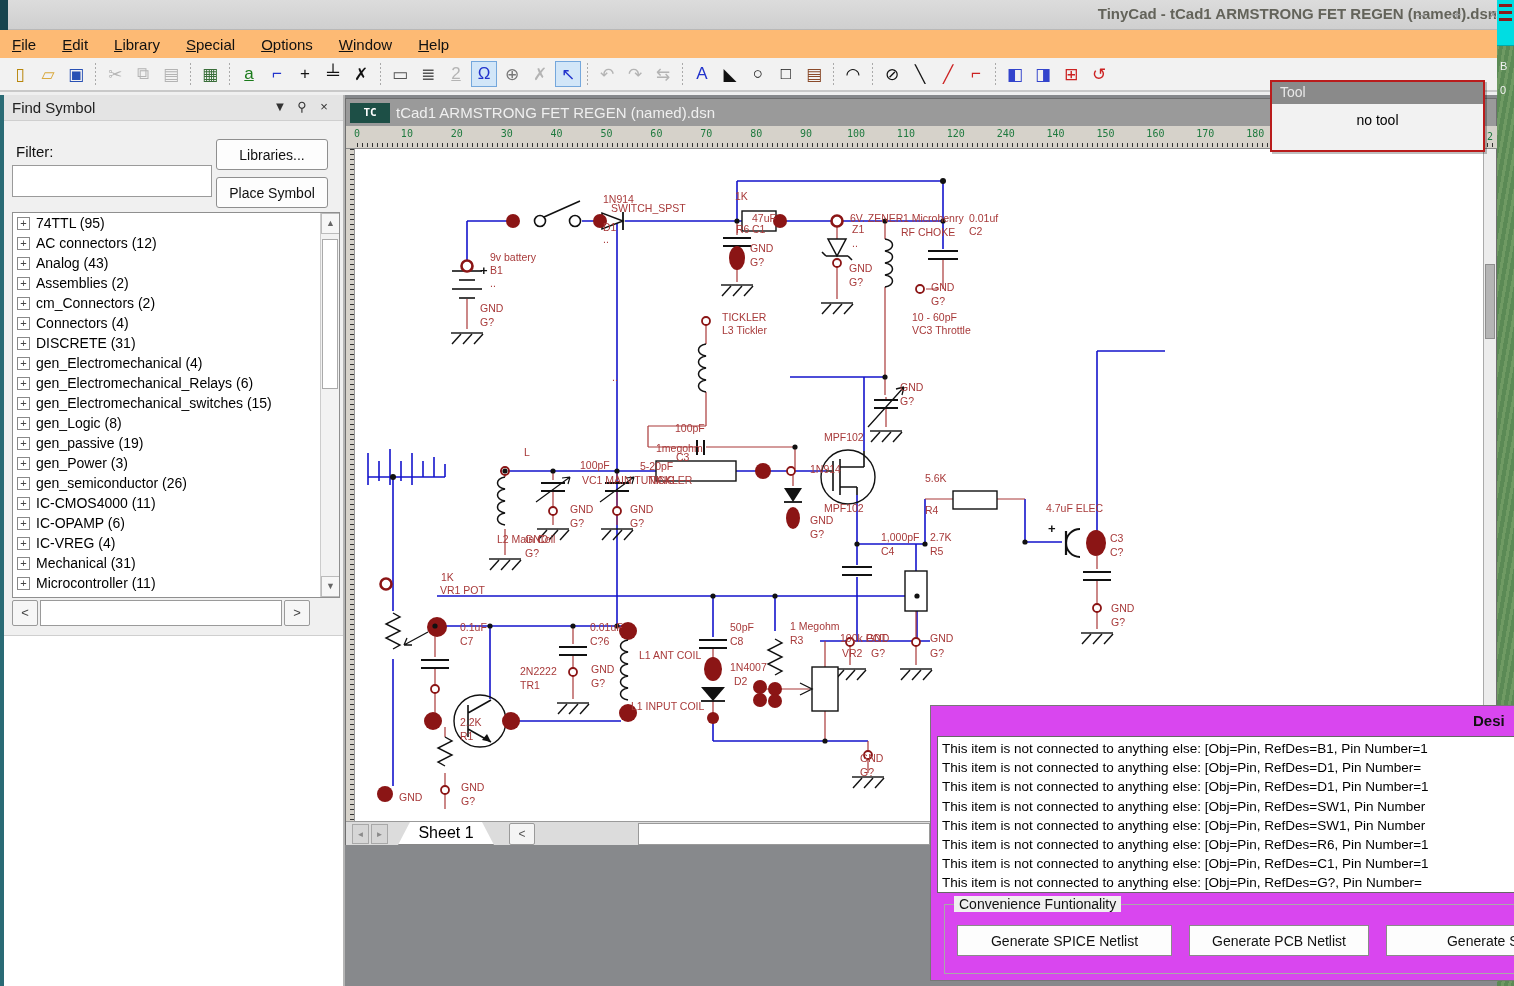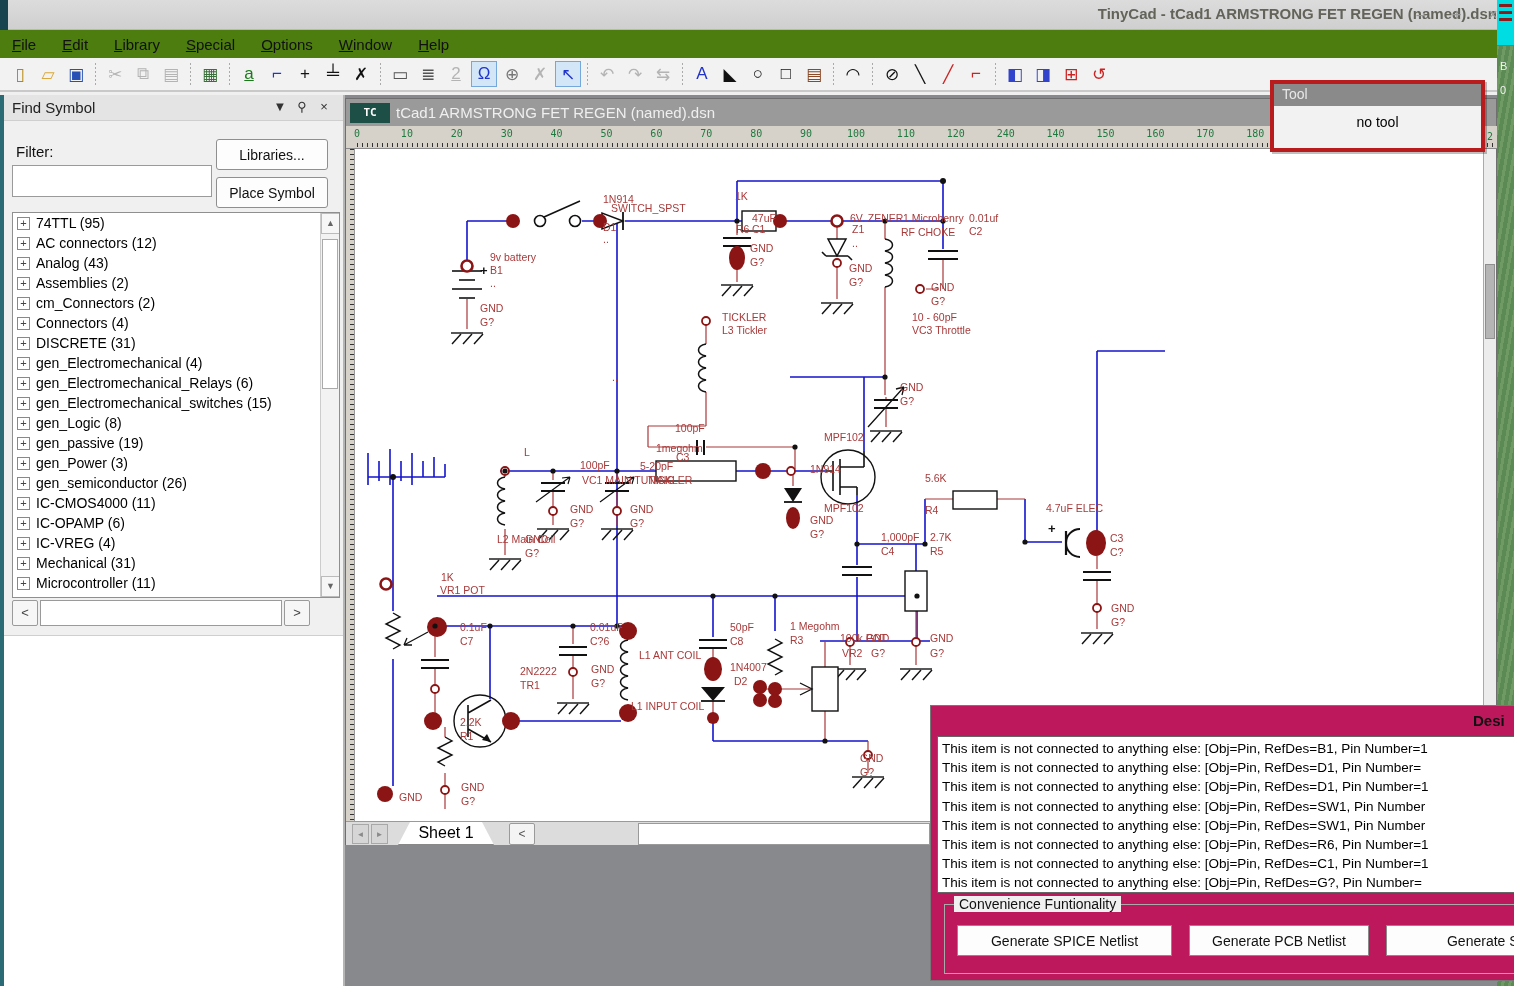--- a/index.html
+++ b/index.html
@@ -7,21 +7,21 @@
   #stage { position:absolute; left:0; top:0; width:1514px; height:986px; background:#f0f0f0; }
 
   
   #titlebar { position:absolute; left:0; top:0; width:1497px; height:30px;
     background:linear-gradient(#dcdcdc,#cfcfcf); border-bottom:1px solid #b8b8b8; }
   #titlebar .edge { position:absolute; left:0; top:0; width:8px; height:30px; background:#17444e; }
   #win-title { position:absolute; left:0; right:0; top:5px; text-align:right; font-size:15px; font-weight:bold; color:#63635a; }
   .winctl { position:absolute; top:3px; width:26px; height:24px; text-align:center; line-height:24px; font-size:16px; color:#9a9a9a; cursor:default; }
 
   
-  #menubar { position:absolute; left:0; top:30px; width:1497px; height:28px; background:#4d7c0f; display:flex; align-items:center; padding-left:12px; }
+  #menubar { position:absolute; left:0; top:30px; width:1497px; height:28px; background:#fdba74; display:flex; align-items:center; padding-left:12px; }
   .mi { font-size:15px; color:#111; margin-right:26px; }
   .mi u { text-decoration:underline; }
 
   
   #toolbar { position:absolute; left:0; top:58px; width:1497px; height:34px; background:#f2f2f2; border-bottom:2px solid #c9c9c9; display:flex; align-items:center; padding-left:6px; }
   .tbico { width:26px; height:26px; display:flex; align-items:center; justify-content:center; font-size:17px; margin:0 1px; color:#333; }
   .tbico.box { background:#d2e6f8; border:1px solid #74a7dc; }
   .tbico.dim { color:#b4b4b4; }
   .tbico.u { text-decoration:underline; }
   .tbsep { width:1px; height:22px; background:#c6c6c6; margin:0 5px; }
@@ -67,27 +67,27 @@
   #tab-less { position:absolute; left:163px; top:1px; width:26px; height:22px; background:#f4f4f4; border:1px solid #9a9a9a; border-radius:2px; text-align:center; line-height:20px; font-size:12px; color:#555; }
   #tab-track { position:absolute; left:292px; top:1px; width:292px; height:22px; background:#fff; border:1px solid #9a9a9a; }
 
   
   #schsvg { position:absolute; left:0; top:0; }
   #schlabels { position:absolute; left:0; top:0; width:1130px; height:672px; }
   .slabel { position:absolute; font-size:10.5px; color:#a83a3a; white-space:nowrap; font-family:"Liberation Sans",sans-serif; }
   .slabel.b { color:#111; font-size:13px; font-weight:bold; }
 
   
-  #toolwin { position:absolute; left:1270px; top:80px; width:215px; height:72px; background:#f2f2f2; border:4px solid #b91c1c; box-shadow:2px 2px 0 rgba(0,0,0,.25); z-index:60; }
+  #toolwin { position:absolute; left:1270px; top:80px; width:215px; height:72px; background:#f2f2f2; border:2px solid #b91c1c; box-shadow:2px 2px 0 rgba(0,0,0,.25); z-index:60; }
   #toolwin-title { height:22px; background:#8a8a8a; color:#e8e8e8; font-size:14px; padding:2px 0 0 8px; }
   #toolwin-body { height:48px; text-align:center; padding-top:8px; font-size:14px; color:#000; }
   #ruler2frag { position:absolute; left:1487px; top:131px; font-size:10px; color:#1f7a3f; z-index:55; font-family:"DejaVu Sans Mono",monospace; }
 
   
-  #drc { position:absolute; left:930px; top:705px; width:584px; height:276px; background:#be185d; border:1px solid #777; border-right:none; z-index:40;padding-left:20px; }
+  #drc { position:absolute; left:930px; top:705px; width:584px; height:276px; background:#d946ef; border:1px solid #777; border-right:none; z-index:40;padding-left:20px; }
   #drc-title { position:absolute; left:542px; top:6px; font-size:15px; font-weight:bold; color:#111; }
   #drc-list { position:absolute; left:6px; top:30px; width:578px; height:157px; background:#fff; border:1px solid #666; border-right:none; overflow:hidden; padding:2px 0 0 4px; }
   .drcrow { font-size:13.5px; color:#000; line-height:19.2px; white-space:nowrap; }
   #drc-group { position:absolute; left:13px; top:198px; width:571px; height:70px; border:1px solid #a9a9a9; border-right:none; }
   #drc-group-label { position:absolute; left:9px; top:-9px; background:#f0f0f0; padding:0 5px; font-size:14px; color:#111; }
   #drc-btns { position:absolute; left:12px; top:20px; display:flex; gap:17px; }
   .gbtn { height:31px; background:#fdfdfd; border:1px solid #8a8a8a; font-size:14px; color:#111; display:flex; align-items:center; justify-content:center; padding:0 16px; white-space:nowrap; }
 
   
   #desktop { position:absolute; left:1497px; top:0; width:17px; height:986px; z-index:30;

